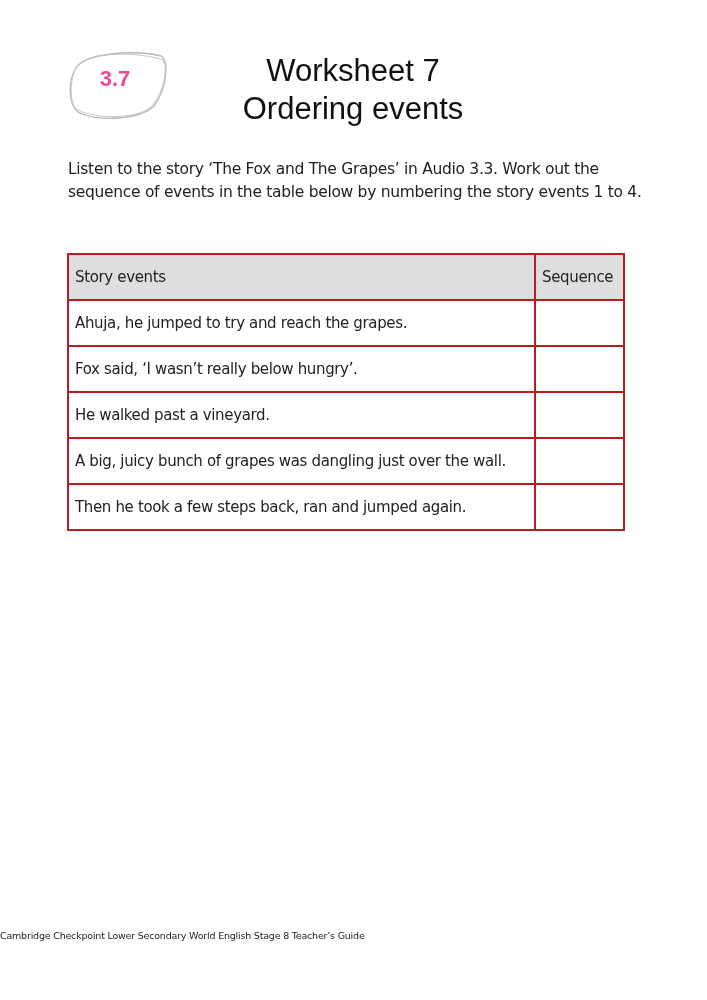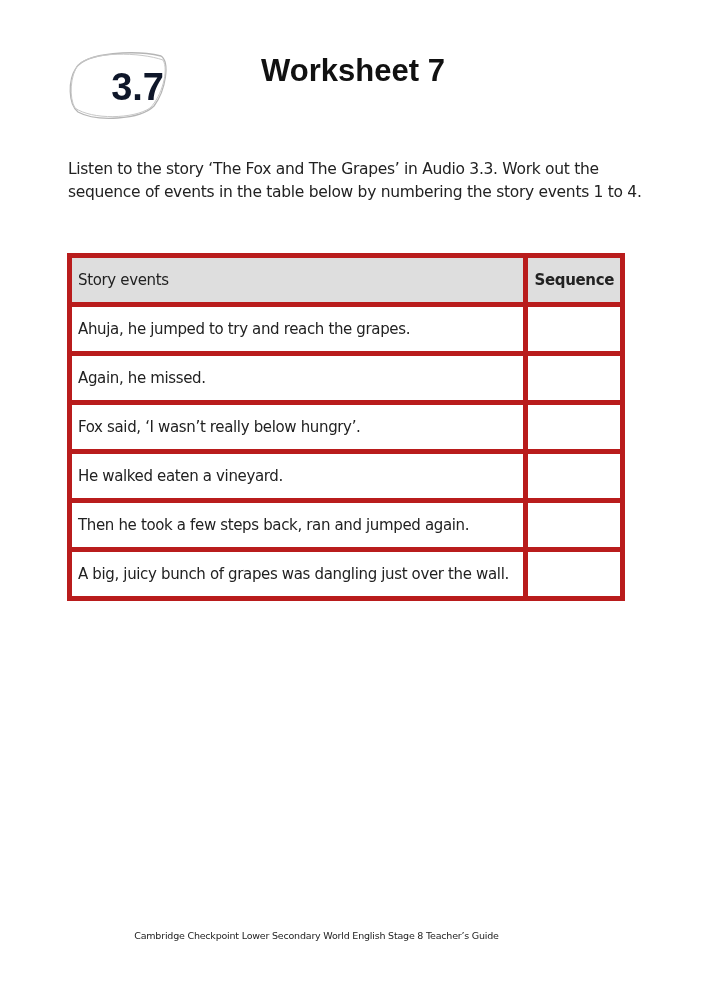--- a/index.html
+++ b/index.html
@@ -1,79 +1,76 @@
 <!DOCTYPE html>
 <html><head>
 <meta charset="utf-8">
 <style>
   html, body { margin:0; padding:0; background:#fff; }
   body { width:707px; height:1000px; position:relative; overflow:hidden; color:#1a1a1a; }
   .badge { position:absolute; left:66px; top:48px; width:104px; height:72px; }
   .badge svg { position:absolute; left:0; top:0; }
-  .badge-num { position:absolute; left:0; top:18px; width:98px; text-align:right;
-    font-family:"Liberation Sans", sans-serif; font-weight:bold; font-size:38px; color:#0f172a; }
+  .badge-num { position:absolute; left:0; top:18px; width:98px; text-align:center;
+    font-family:"Liberation Sans", sans-serif; font-weight:bold; font-size:22px; color:#ec4899; }
   .title { position:absolute; left:200px; top:52px; width:306px; text-align:center;
-    font-family:"Liberation Sans", sans-serif; font-weight:bold; font-size:31px; line-height:38px; color:#111; }
+    font-family:"Liberation Sans", sans-serif; font-weight:normal; font-size:31px; line-height:38px; color:#111; }
   .intro { position:absolute; left:68px; top:158px; width:580px;
     font-family:"DejaVu Sans", sans-serif; font-size:15.5px; line-height:22.5px; color:#222; letter-spacing:-0.3px; }
   table.events { position:absolute; left:67px; top:253px; border-collapse:collapse; width:558px;
     font-family:"DejaVu Sans", sans-serif; font-size:15px; color:#222; letter-spacing:-0.35px; }
-  table.events td, table.events th { border:5px solid #b91c1c; height:22px; padding:11px 6px; font-weight:normal; text-align:left; white-space:nowrap; }
+  table.events td, table.events th { border:2px solid #b91c1c; height:22px; padding:11px 6px; font-weight:normal; text-align:left; white-space:nowrap; }
   table.events th { background:#dedede; }
-  table.events .seq { width:75px;font-weight:bold; }
-  .footer { position:absolute; left:16px; top:929px; width:601px; text-align:center;
+  table.events .seq { width:75px; }
+  .footer { position:absolute; left:0; top:929px; width:601px; text-align:left;
     font-family:"DejaVu Sans", sans-serif; font-size:9.5px; line-height:14px; color:#222; letter-spacing:-0.2px; }
 </style>
 </head>
 <body>
 
 <div class="badge">
   <svg width="104" height="74" viewBox="0 0 104 74">
     <path d="M10,20 C20,4 70,2 95,8 C104,14 100,42 88,58 C74,72 30,74 12,64 C2,56 2,32 10,20 Z" fill="none" stroke="#b5b5b5" stroke-width="1.3"></path>
     <path d="M12,17 C26,3 74,4 97,12 C103,22 96,48 84,60 C68,71 26,72 9,60 C3,50 4,28 12,17 Z" fill="none" stroke="#c8c8c8" stroke-width="1"></path>
   </svg>
   <div class="badge-num">3.7</div>
 </div>
 
 <div class="title">
   <div>Worksheet 7</div>
+  <div>Ordering events</div>
 </div>
 
 <div class="intro">Listen to the story ‘The Fox and The Grapes’ in Audio 3.3. Work out the sequence of events in the table below by numbering the story events 1 to 4.</div>
 
 <table class="events">
   <thead>
     <tr>
       <th>Story events</th>
       <th class="seq">Sequence</th>
     </tr>
   </thead>
   <tbody>
     <tr>
         <td>Ahuja, he jumped to try and reach the grapes.</td>
         <td class="seq"></td>
       </tr>
     <tr>
-        <td>Again, he missed.</td>
-        <td class="seq"></td>
-      </tr>
-    <tr>
         <td>Fox said, ‘I wasn’t really below hungry’.</td>
         <td class="seq"></td>
       </tr>
     <tr>
-        <td>He walked eaten a vineyard.</td>
+        <td>He walked past a vineyard.</td>
+        <td class="seq"></td>
+      </tr>
+    <tr>
+        <td>A big, juicy bunch of grapes was dangling just over the wall.</td>
         <td class="seq"></td>
       </tr>
     <tr>
         <td>Then he took a few steps back, ran and jumped again.</td>
-        <td class="seq"></td>
-      </tr>
-    <tr>
-        <td>A big, juicy bunch of grapes was dangling just over the wall.</td>
         <td class="seq"></td>
       </tr>
   </tbody>
 </table>
 
 <div class="footer">
   <div>Cambridge Checkpoint Lower Secondary World English Stage 8 Teacher’s Guide</div>
 </div>
 
 </body></html>

